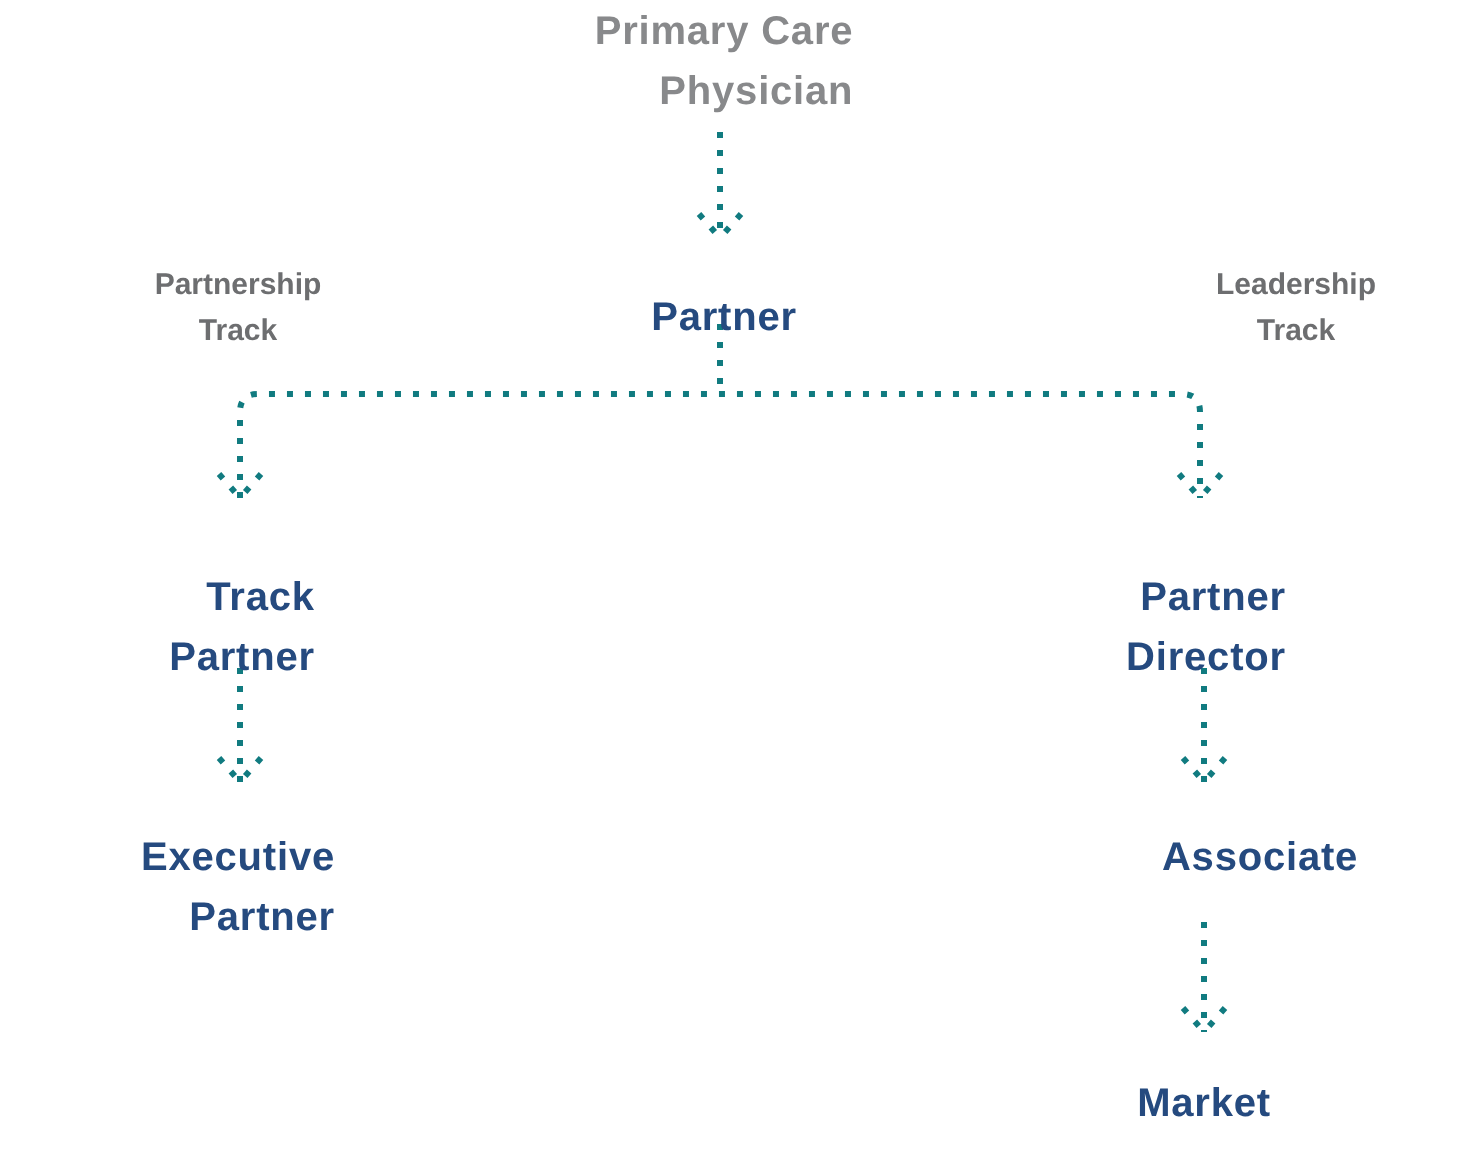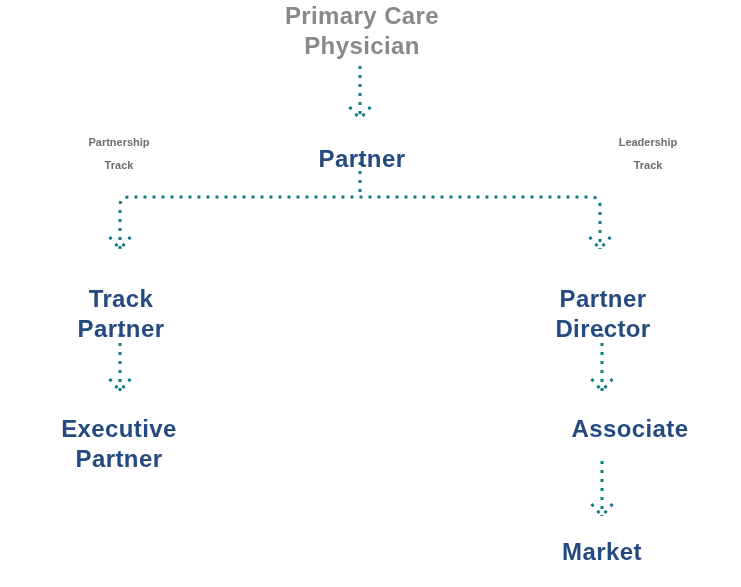--- a/index.html
+++ b/index.html
@@ -14,36 +14,36 @@
   .stage{
     position:relative;
     width:741px;height:587px;
     background:var(--background);
     font-family:"Liberation Sans",sans-serif;
     overflow:hidden;
   }
   .node{
     position:absolute;
     transform:translateX(-50%);
-    text-align:center;
+    text-align:right;
     font-weight:bold;
-    font-size:24px;
+    font-size:20px;
     line-height:30px;
     letter-spacing:.4px;
     white-space:nowrap;
   }
   .node span{display:block;}
   .heading{color:var(--gray-heading);}
   .navy{color:var(--navy);margin-top:18px;}
   .track{
     position:absolute;
     transform:translateX(-50%);
     text-align:center;
     font-weight:bold;
-    font-size:11px;
+    font-size:15px;
     line-height:23px;
     color:var(--gray-label);
     white-space:nowrap;
   }
   .track span{display:block;}
   svg.connectors{position:absolute;left:0;top:0;width:741px;height:587px;}
   .dotline{
     fill:none;
     stroke:var(--teal);
     stroke-width:3;

